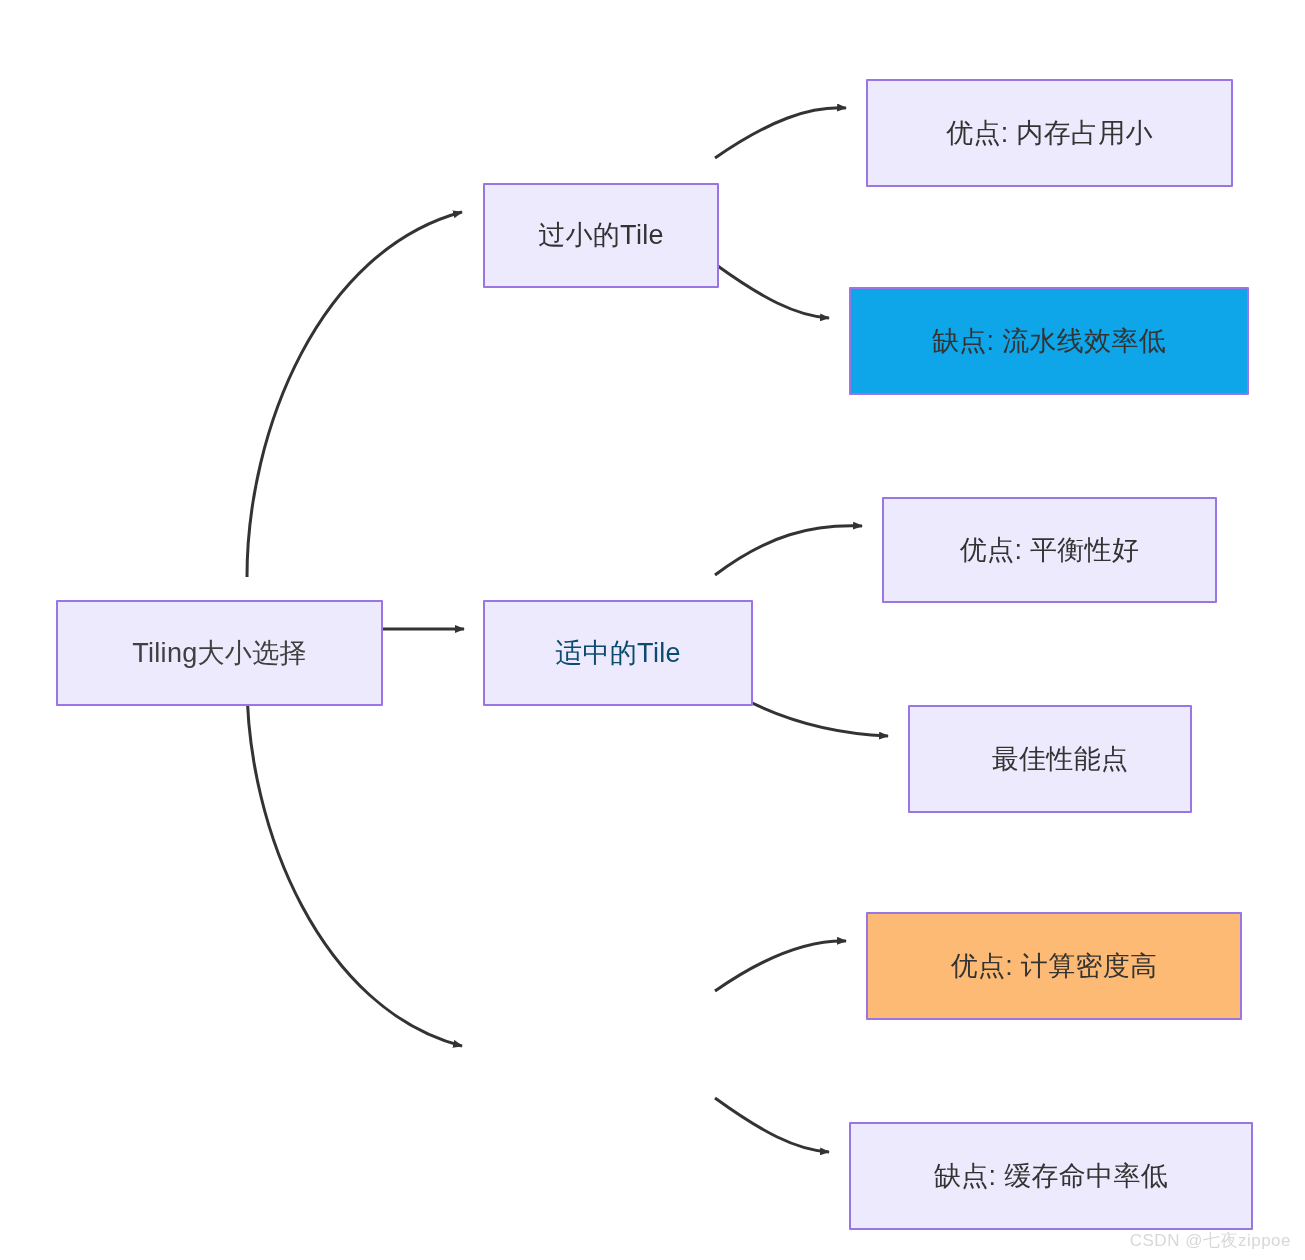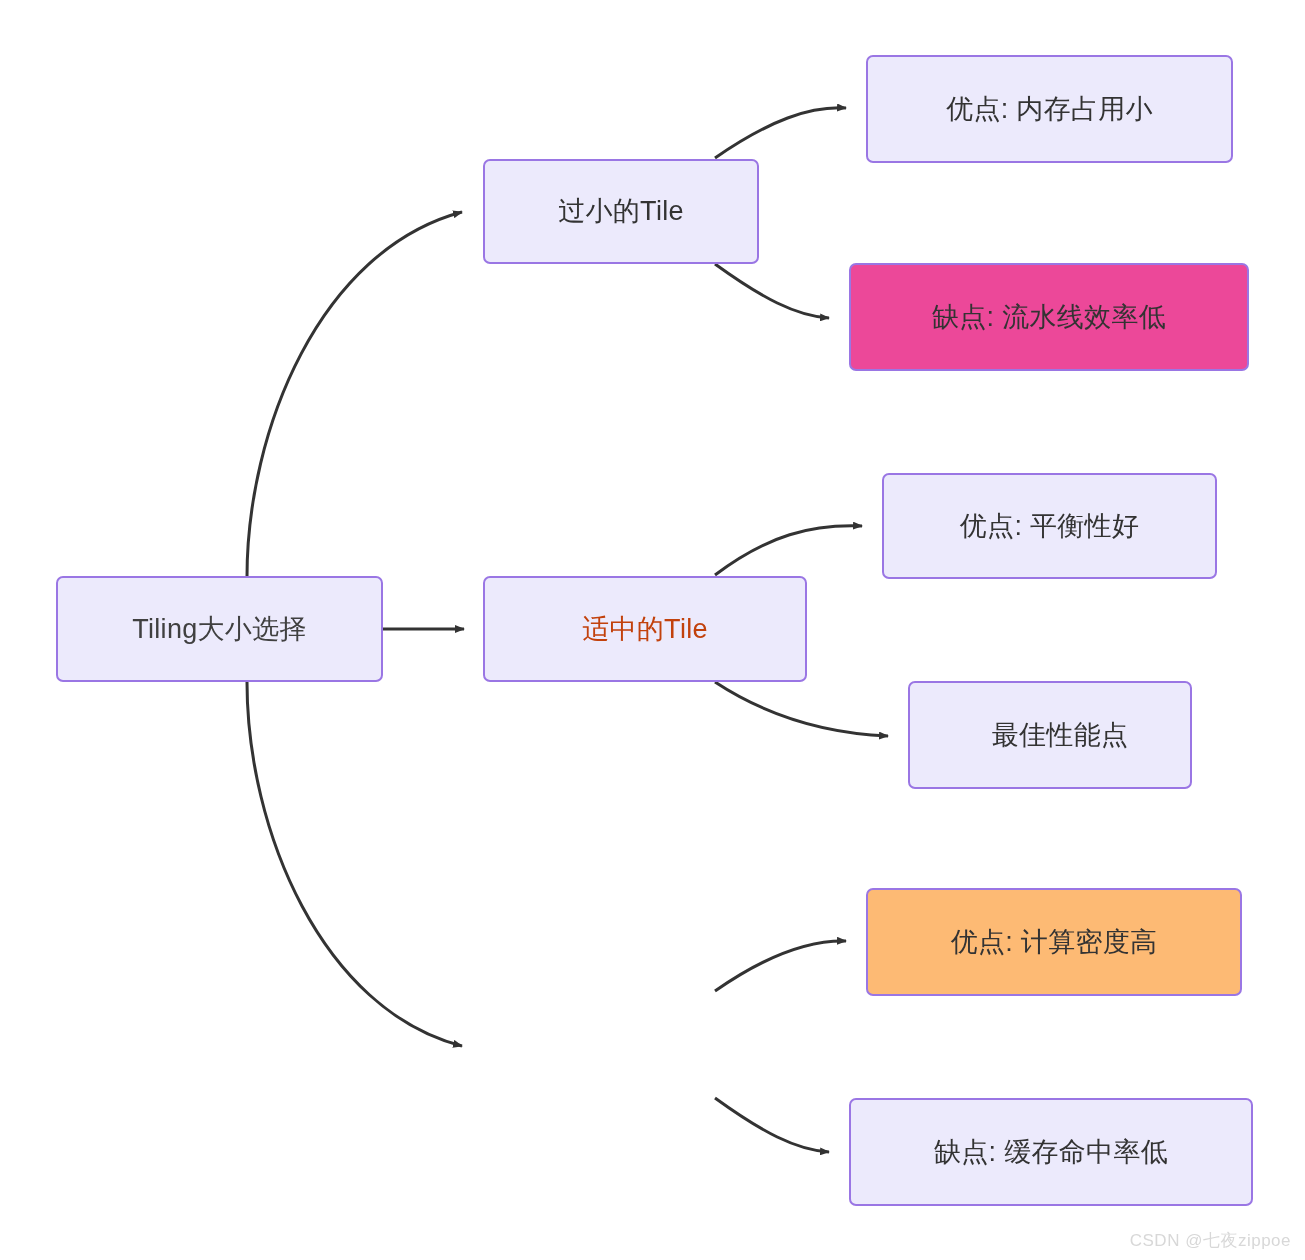--- a/index.html
+++ b/index.html
@@ -25,29 +25,30 @@
     top: 0;
     width: 1305px;
     height: 1260px;
     pointer-events: none;
   }
   .node {
     position: absolute;
     box-sizing: border-box;
     background: #ECEAFC;
     border: 2px solid #9A76E4;
-    border-radius: 7px;
+    border-radius: 1px;
     display: flex;
     align-items: center;
     justify-content: center;
     color: #333333;
     font-size: 27px;
     letter-spacing: 0.3px;
     line-height: 1.2;
     white-space: nowrap;
+    margin-top: 24px;
   }
   .node-label {
     display: block;
   }
   #watermark {
     position: absolute;
     right: 14px;
     bottom: 8px;
     color: #D8D8D8;
     font-size: 17px;
@@ -83,33 +84,33 @@
 
     <path d="M 715,991 C 768,954 810,940 846,941" fill="none" stroke="#333333" stroke-width="3" marker-end="url(#arrowhead)"></path>
 
     <path d="M 715,1098 C 762,1132 796,1150 829,1152" fill="none" stroke="#333333" stroke-width="3" marker-end="url(#arrowhead)"></path>
   </svg>
 
   <div class="node" style="left: 56px; top: 576px; width: 327px; height: 106px; background: rgb(236, 234, 252); border-color: rgb(154, 118, 228); color: #404040;">
     <span class="node-label">Tiling大小选择</span>
   </div>
 
-  <div class="node" style="left: 483px; top: 159px; width: 276px; height: 105px; background: rgb(236, 234, 252); border-color: rgb(154, 118, 228); color: rgb(51, 51, 51);">
+  <div class="node" style="left: 483px; top: 159px; width: 236px; height: 105px; background: rgb(236, 234, 252); border-color: rgb(154, 118, 228); color: rgb(51, 51, 51);">
     <span class="node-label">过小的Tile</span>
   </div>
 
   <div class="node" style="left: 866px; top: 55px; width: 367px; height: 108px; background: rgb(236, 234, 252); border-color: rgb(154, 118, 228); color: rgb(51, 51, 51);">
     <span class="node-label">优点: 内存占用小</span>
   </div>
 
-  <div class="node" style="left: 849px; top: 263px; width: 400px; height: 108px; background: #ec4899; border-color: rgb(154, 118, 228); color: rgb(51, 51, 51);">
+  <div class="node" style="left: 849px; top: 263px; width: 400px; height: 108px; background: #0ea5e9; border-color: rgb(154, 118, 228); color: rgb(51, 51, 51);">
     <span class="node-label">缺点: 流水线效率低</span>
   </div>
 
-  <div class="node" style="left: 483px; top: 576px; width: 324px; height: 106px; background: rgb(236, 234, 252); border-color: rgb(154, 118, 228); color: #c2410c;">
+  <div class="node" style="left: 483px; top: 576px; width: 270px; height: 106px; background: rgb(236, 234, 252); border-color: rgb(154, 118, 228); color: #0c4a6e;">
     <span class="node-label">适中的Tile</span>
   </div>
 
   <div class="node" style="left: 882px; top: 473px; width: 335px; height: 106px; background: rgb(236, 234, 252); border-color: rgb(154, 118, 228); color: rgb(51, 51, 51);">
     <span class="node-label">优点: 平衡性好</span>
   </div>
 
   <div class="node" style="left: 908px; top: 681px; width: 284px; height: 108px; background: rgb(236, 234, 252); border-color: rgb(154, 118, 228); color: rgb(51, 51, 51); padding-left: 20px;">
     <span class="node-label">最佳性能点</span>
   </div>

